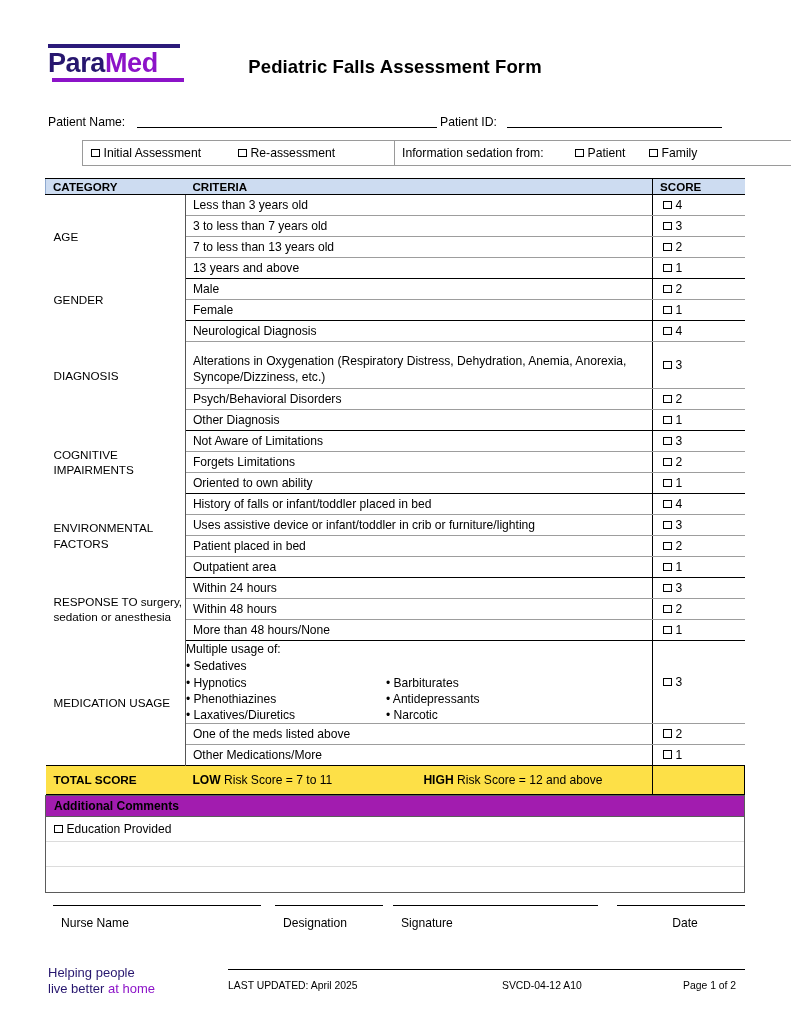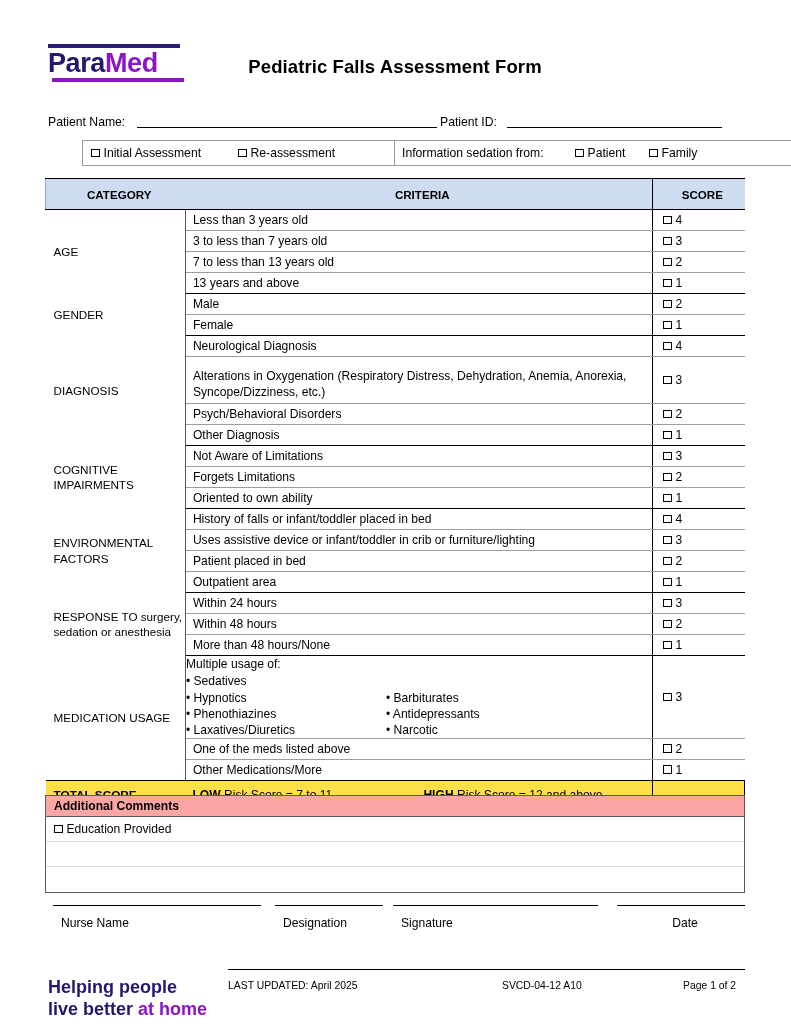--- a/index.html
+++ b/index.html
@@ -130,25 +130,24 @@
   }
   .table td, .table th {
     padding: 0;
     vertical-align: middle;
     box-sizing: border-box;
   }
   .thead td {
     background: #cddcf1;
     font-weight: bold;
     font-size: 11.6px;
-    height: 31px;
+    height: 16px;
     border-top: 1.6px solid #000;
     border-bottom: 1.6px solid #000;
     padding: 0 0 0 7px;
-    text-align: center;
   }
   .thead td.c-cat { border-left: 1px solid #8ea9cf; }
   .thead td.c-score { border-left: 1px solid #000; }
 
   .col-cat   { width: 140px; }
   .col-crit  { width: 468px; }
   .col-score { width: 92px;  }
 
   td.cat {
     padding-left: 8px;
@@ -223,21 +222,21 @@
   
   .comments {
     position: absolute;
     left: 45px; top: 795px;
     width: 700px;
     border: 1px solid #5b5b5b;
     box-sizing: border-box;
     font-size: 12.1px;
   }
   .comments-head {
-    background: #fca5a5;
+    background: #a21caf;
     font-weight: bold;
     height: 20px;
     line-height: 20px;
     padding-left: 8px;
     border-bottom: 1px solid #5b5b5b;
     font-size: 12.1px;
   }
   .comments-row {
     height: 24px;
     line-height: 24px;
@@ -270,23 +269,23 @@
 
   
   .footer {
     position: absolute;
     left: 45px; top: 960px;
     width: 700px;
     height: 48px;
   }
   .tagline {
     position: absolute;
-    left: 3px; top: 16px;
-    font-size: 18px;
-    font-weight: bold;
+    left: 3px; top: 5px;
+    font-size: 13px;
+    font-weight: normal;
     line-height: 1.24;
     color: #27166e;
     white-space: nowrap;
   }
   .tag-accent { color: #8c13c8; }
   .footer-rule {
     position: absolute;
     left: 183px; top: 9px;
     width: 517px;
     border-top: 1px solid #000;

